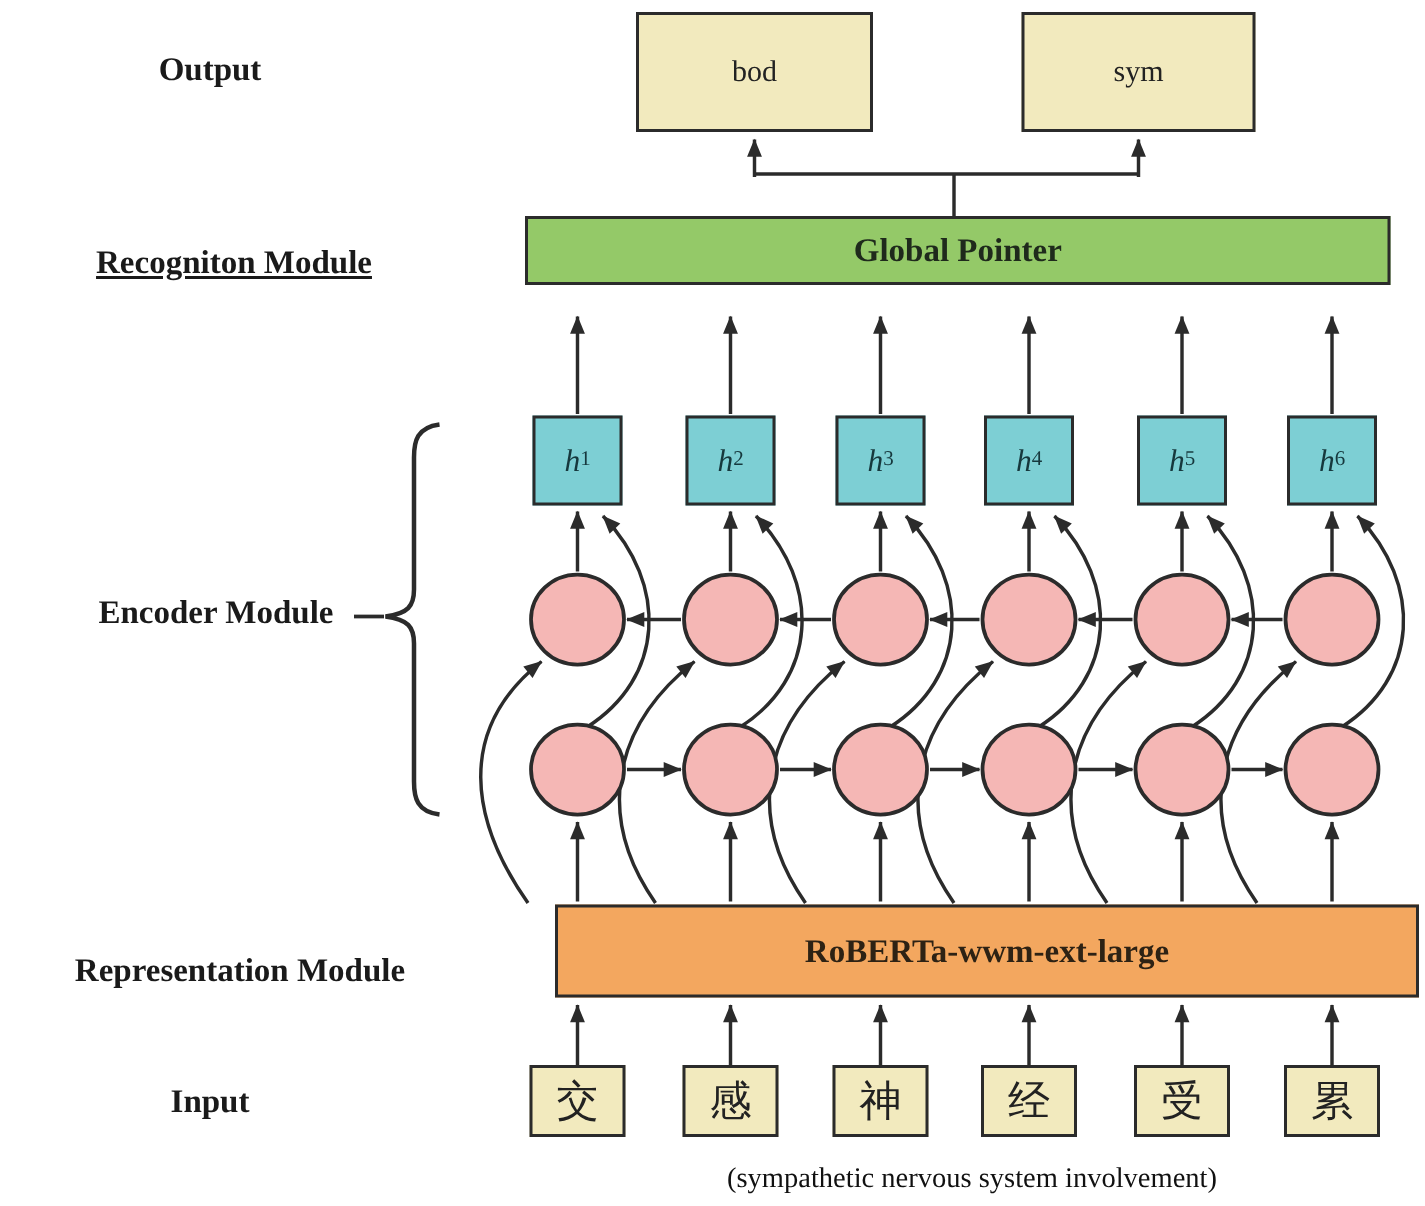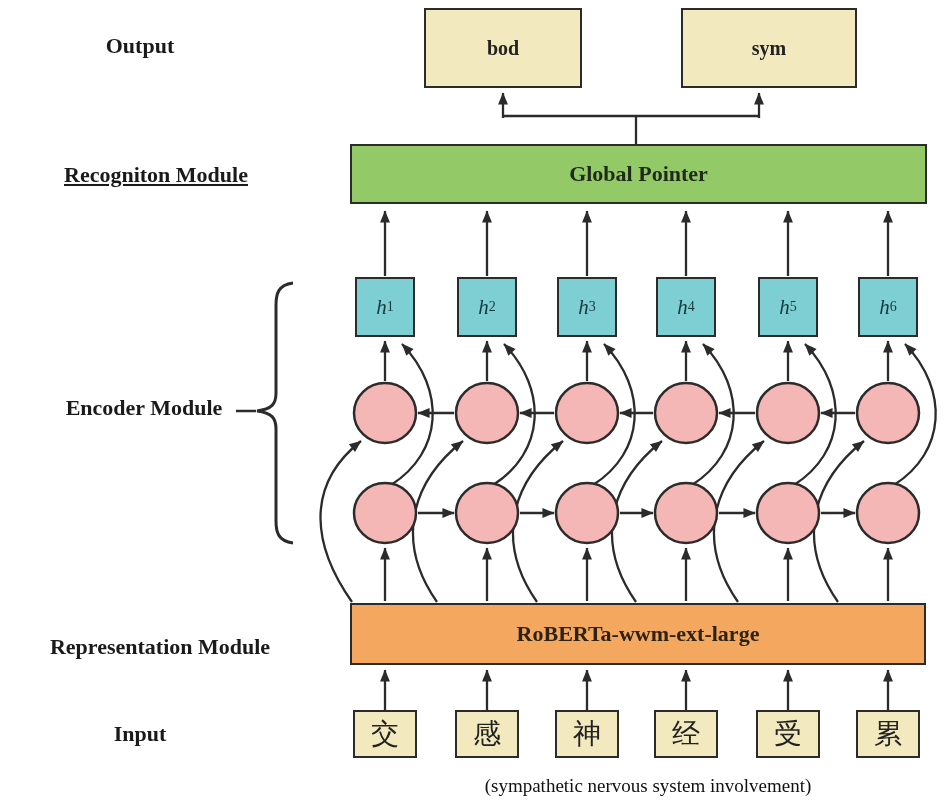--- a/index.html
+++ b/index.html
@@ -12,30 +12,30 @@
     font-family:"Liberation Serif", serif; overflow:hidden;padding-left:16px;
   }
   #wires{position:absolute; left:0; top:0; z-index:1;}
   .label{
     position:absolute; z-index:2; transform:translate(-50%,-50%);
     font-weight:bold; font-size:22px; color:#1a1a1a; white-space:nowrap;
   }
   .outbox{
     position:absolute; z-index:2; box-sizing:border-box;
     background:var(--cream); border:2.5px solid var(--line);
-    text-align:center; font-weight:bold; font-size:20px; color:var(--ink);
+    text-align:center; font-weight:normal; font-size:20px; color:var(--ink);
     display:flex; flex-direction:column; justify-content:center; line-height:1.5;
   }
   .bigbox{
     position:absolute; z-index:2; box-sizing:border-box;
     border:2.5px solid var(--line); display:flex; align-items:center; justify-content:center;
     font-weight:bold; font-size:22px; color:#1f2a1c;
   }
   .bigbox.green{background:var(--green);}
-  .bigbox.orange{background:var(--orange); color:#2d2214;}
+  .bigbox.orange{background:var(--orange); color:#2d2214;margin-left:20px;}
   .hbox{
     position:absolute; z-index:2; box-sizing:border-box;
     background:var(--teal); border:2.5px solid var(--line);
     display:flex; align-items:center; justify-content:center;
     font-size:21px; color:#16383d;
   }
   .hbox i{font-style:italic; font-weight:normal;}
   .hbox sub{font-size:14px; line-height:0; vertical-align:-4px;}
   .inbox{
     position:absolute; z-index:2; box-sizing:border-box;
@@ -126,25 +126,25 @@
 
   <div class="label" style="left:140px; top:46px;">Output</div>
   <div class="label" style="left:156px; top:175px;text-decoration:underline;">Recogniton Module</div>
   <div class="label" style="left:144px; top:408px;">Encoder Module</div>
   <div class="label" style="left:160px; top:635px;margin-top:12px;">Representation Module</div>
   <div class="label" style="left:140px; top:734px;">Input</div>
 
   <div class="outbox" style="left:424px; top:8px; width:158px; height:80px;">
     <div>bod</div>
   </div>
-  <div class="outbox" style="left:681px; top:8px; width:176px; height:80px;">
+  <div class="outbox" style="left:681px; top:8px; width:156px; height:80px;">
     <div>sym</div>
   </div>
 
-  <div class="bigbox green" style="left:350px; top:144px; width:577px; height:60px;">Global Pointer</div>
+  <div class="bigbox green" style="left:350px; top:144px; width:577px; height:46px;">Global Pointer</div>
 
   <div id="hrow">
       <div class="hbox" style="left: 355px; top: 277px; width: 60px; height: 60px;">
         <i>h</i>
         <sub>1</sub>
       </div>
       <div class="hbox" style="left: 457px; top: 277px; width: 60px; height: 60px;">
         <i>h</i>
         <sub>2</sub>
       </div>

